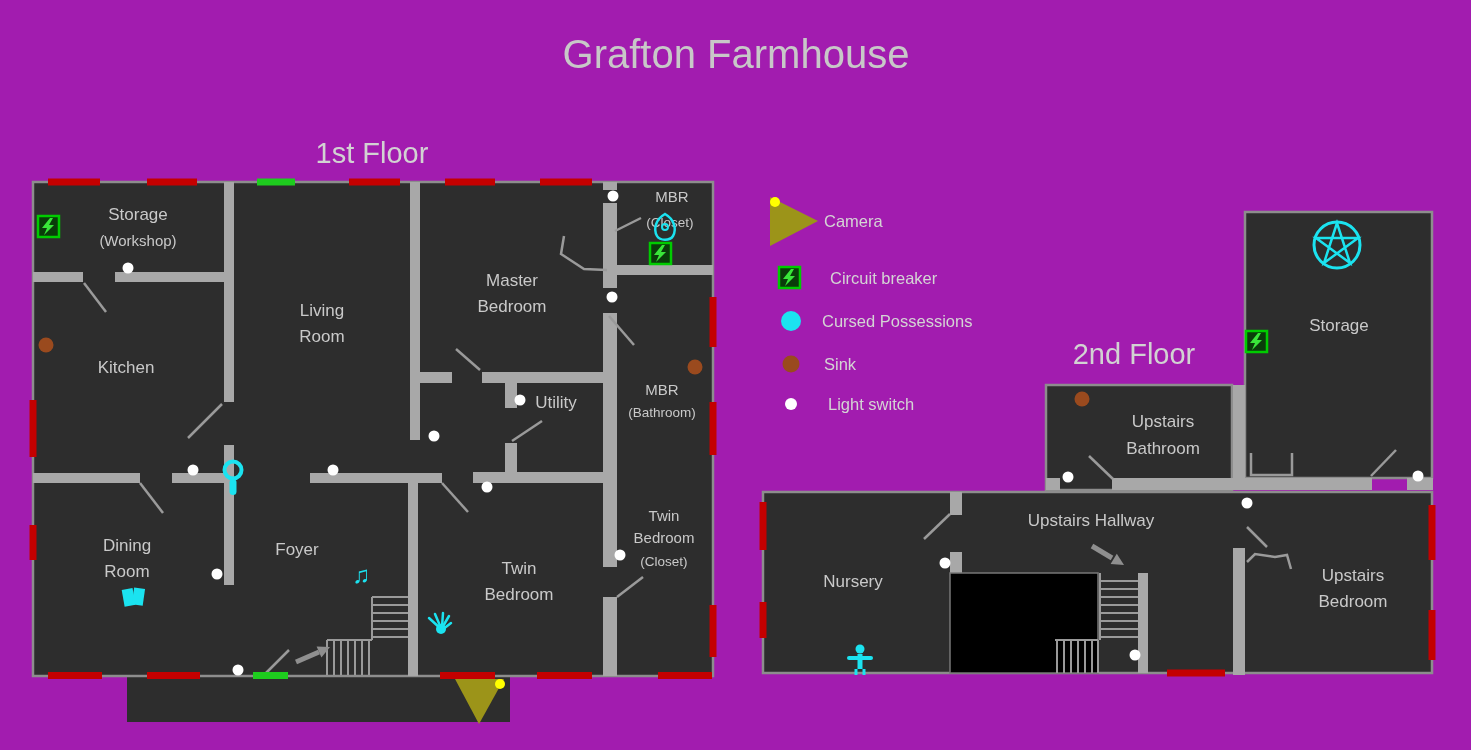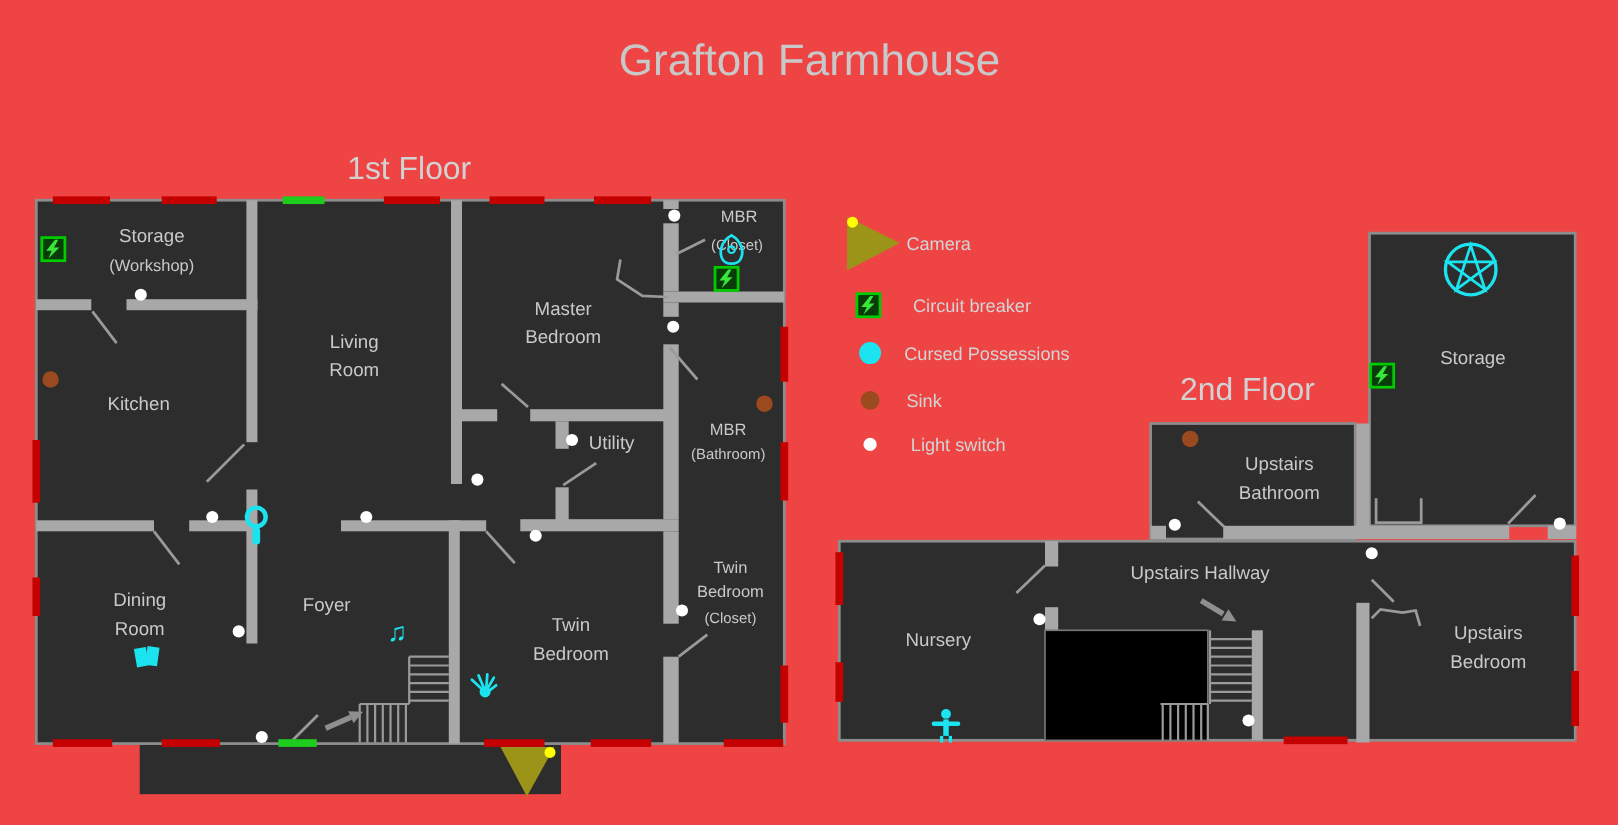--- a/index.html
+++ b/index.html
@@ -1,16 +1,16 @@
 <!DOCTYPE html>
 <html><head>
 <meta charset="utf-8">
 <style>
   html,body{margin:0;padding:0;background:#000;}
-  .stage{position:relative;width:1471px;height:750px;background:#ef4444;overflow:hidden;
+  .stage{position:relative;width:1471px;height:750px;background:#a21caf;overflow:hidden;
          font-family:"Liberation Sans",sans-serif;}
   svg{display:block;}
   .floor{fill:#2d2d2d;stroke:#8d8d8d;stroke-width:2.5;}
   .wall{fill:#a8a8a8;}
   .thinline{stroke:#8d8d8d;stroke-width:2;fill:none;}
   .swing{stroke:#9a9a9a;stroke-width:2.5;fill:none;}
   .stair{stroke:#9a9a9a;stroke-width:2;fill:none;}
   .win{fill:#c40000;}
   .exit{fill:#1ecc1e;}
   .title{fill:#c8c8c8;font-size:40px;text-anchor:middle;}

